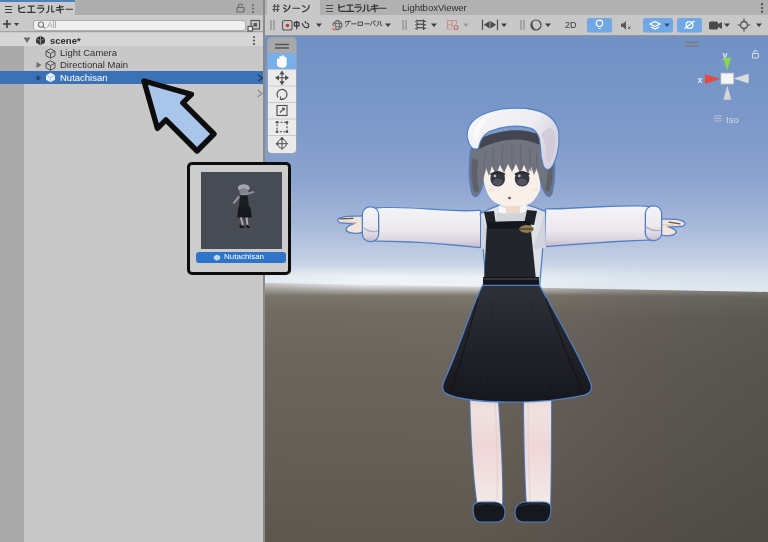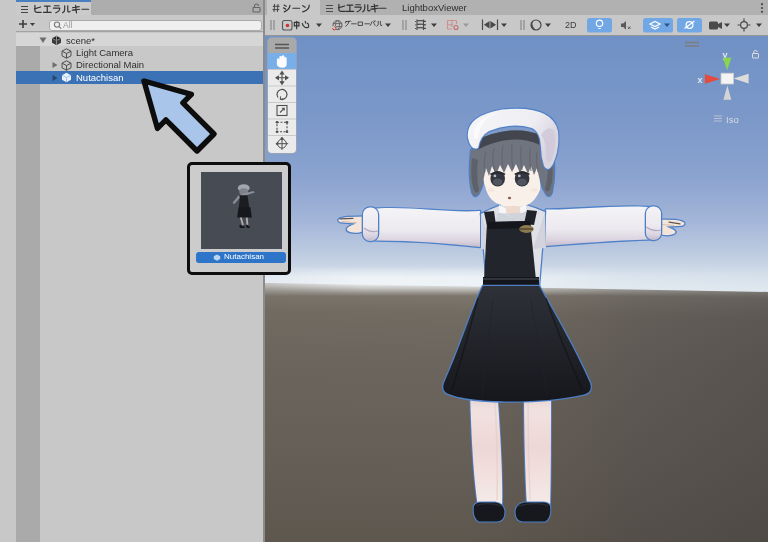--- a/index.html
+++ b/index.html
@@ -3,21 +3,21 @@
 <style>
 *{margin:0;padding:0;box-sizing:border-box}
 html,body{width:768px;height:542px;overflow:hidden;font-family:"Liberation Sans",sans-serif}
 .a{position:absolute}
 #app{position:relative;width:768px;height:542px;background:#c8c8c8}
 .kana{stroke:#333;stroke-width:1.25;fill:none;stroke-linecap:round;stroke-linejoin:round}
 </style></head>
 <body>
 <div id="app">
 
-<div class="a" style="left:16px;top:0;width:265px;height:542px;background:#c8c8c8">
+<div class="a" style="left:0;top:0;width:265px;height:542px;background:#c8c8c8">
 
   <div class="a" style="left:0;top:0;width:265px;height:15px;background:#adadad"></div>
   <div class="a" style="left:0;top:0;width:75px;height:15px;background:#cacaca;border-top:2px solid #4a80c1"></div>
   <svg class="a" style="left:3px;top:4px" width="72" height="11" viewBox="0 0 72 11">
     <g stroke="#444" stroke-width="1.2" fill="none">
           <path d="M2,2.5 H9 M2,5.5 H9 M2,8.5 H9"></path>
         </g>
     <g class="kana" transform="translate(14,0.5) scale(0.95)">
       <path d="M2,1 L2,6 Q2,8.3 4.5,8.3 L8.5,8.3 M1.5,4.6 L8,2.6"></path>
       <path transform="translate(10,0)" d="M2,1.8 H8 M5,1.8 V8.3 M1,8.3 H9"></path>
@@ -61,21 +61,21 @@
 
   <div class="a" style="left:0;top:46px;width:24px;height:496px;background:#aaaaaa"></div>
 
   <svg class="a" style="left:22px;top:36px" width="10" height="8" viewBox="0 0 10 8">
         <path d="M1.5,1.5 L8.5,1.5 L5,7 Z" fill="#6d6d6d"></path>
       </svg>
   <svg class="a" style="left:35px;top:34.5px" width="11" height="11" viewBox="0 0 11 11">
     <path d="M5.5,0.8 L10,3.2 V7.8 L5.5,10.2 L1,7.8 V3.2 Z" fill="#3c3c3c"></path>
     <path d="M5.5,0.8 V5.5 M1,3.2 L5.5,5.5 L10,3.2 M5.5,5.5 V10.2" stroke="#8e8e8e" stroke-width="1"></path>
   </svg>
-  <div class="a" style="left:50px;top:34px;width:80px;height:13px;font-size:9.5px;line-height:13px;font-weight:normal;color:#2d2d2d">scene*</div>
+  <div class="a" style="left:50px;top:34px;width:80px;height:13px;font-size:9.5px;line-height:13px;font-weight:bold;color:#2d2d2d">scene*</div>
   <svg class="a" style="left:251px;top:35px" width="6" height="11" viewBox="0 0 6 11">
         <g fill="#555">
           <circle cx="3" cy="2" r="1.1"></circle>
           <circle cx="3" cy="5.5" r="1.1"></circle>
           <circle cx="3" cy="9" r="1.1"></circle>
         </g>
       </svg>
 
   <svg class="a" style="left:45px;top:47.5px" width="11" height="11" viewBox="0 0 11 11">
     <path d="M5.5,0.8 L10,3.2 V7.8 L5.5,10.2 L1,7.8 V3.2 Z M5.5,5.5 L10,3.2 M5.5,5.5 L1,3.2 M5.5,5.5 V10.2" fill="none" stroke="#4e4e4e" stroke-width="1"></path>

